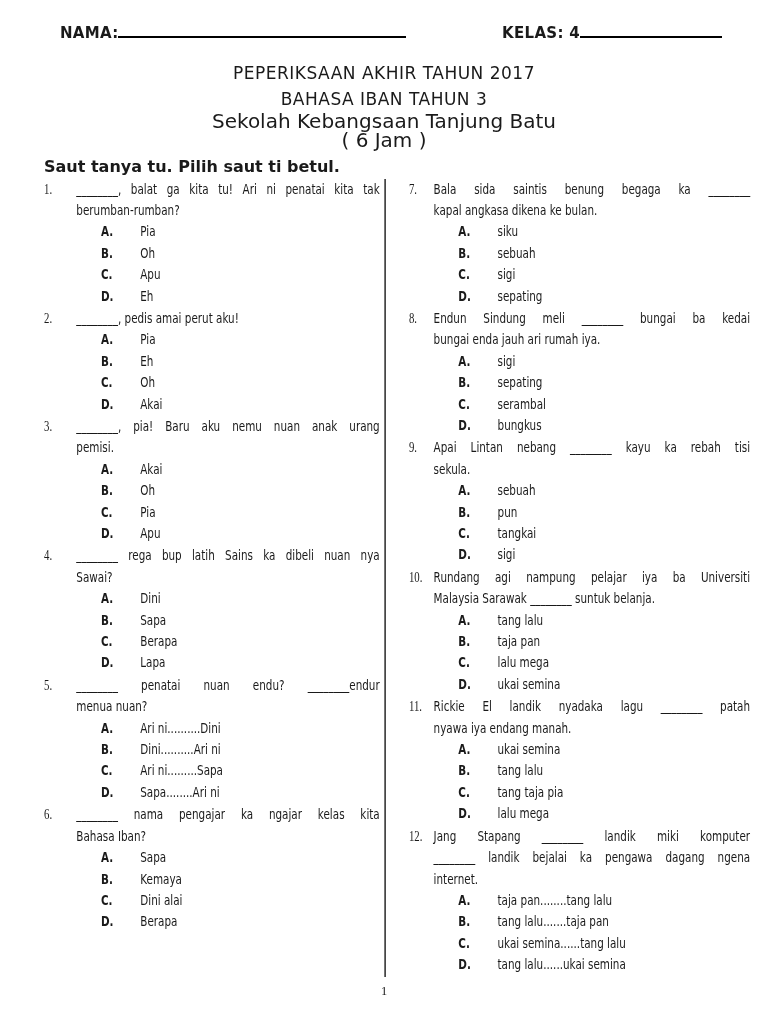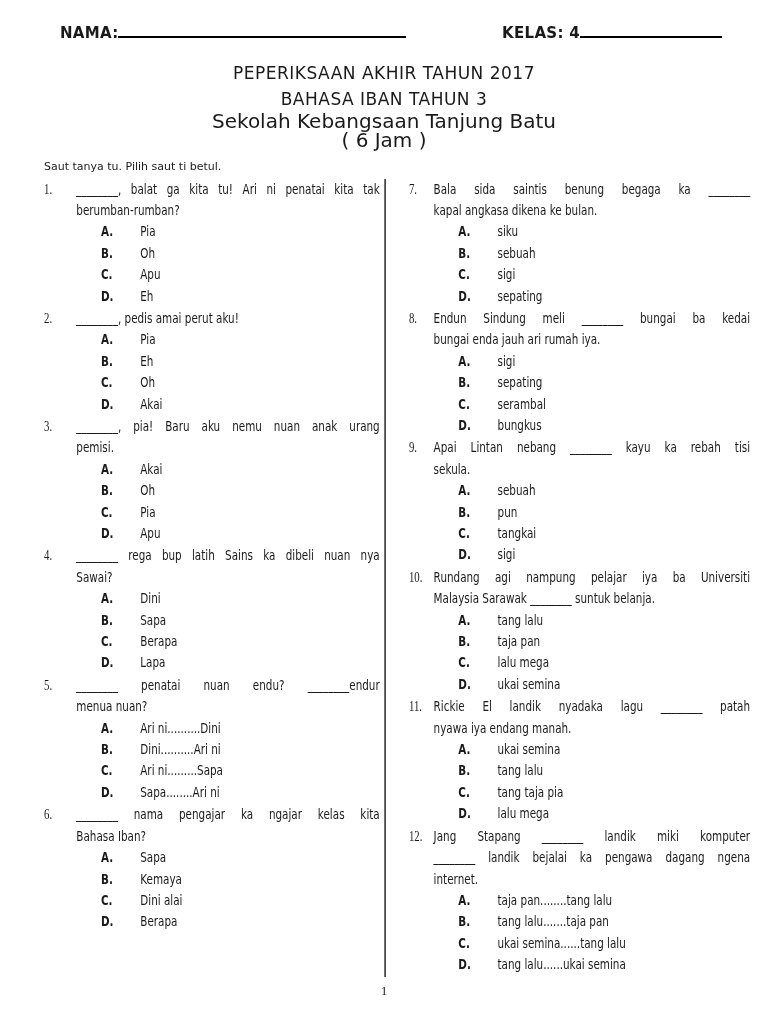--- a/index.html
+++ b/index.html
@@ -27,21 +27,21 @@
   .kelas-line { width: 142px; }
 
   
   .titles { text-align: center; margin-top: 18px; font-weight: normal; }
   .title-main { font-size: 17px; line-height: 26px; letter-spacing: 0.5px; }
   .title-sub  { font-size: 20px; line-height: 19px; }
 
   
   .instruction {
     margin: 7px 0 0 44px;
-    font-size: 11px; font-weight: normal; line-height: 19px;
+    font-size: 16px; font-weight: bold; line-height: 19px;
   }
 
   
   .columns-wrap { margin: 3px 0 0 44px; width: 706px; }
   .columns {
     display: flex;
     width: 917px;
     transform: scaleX(0.77);
     transform-origin: 0 0;
     font-size: 13.5px; line-height: 21.4px;

